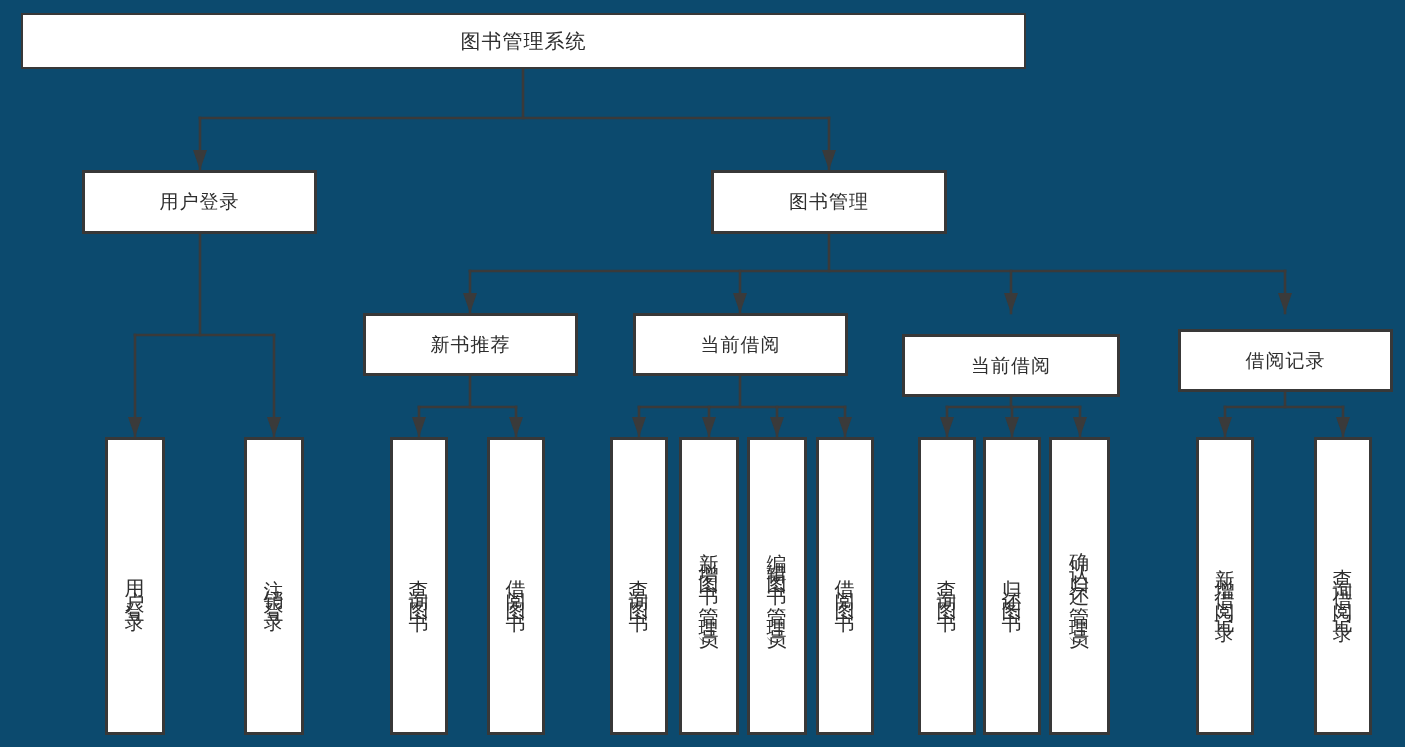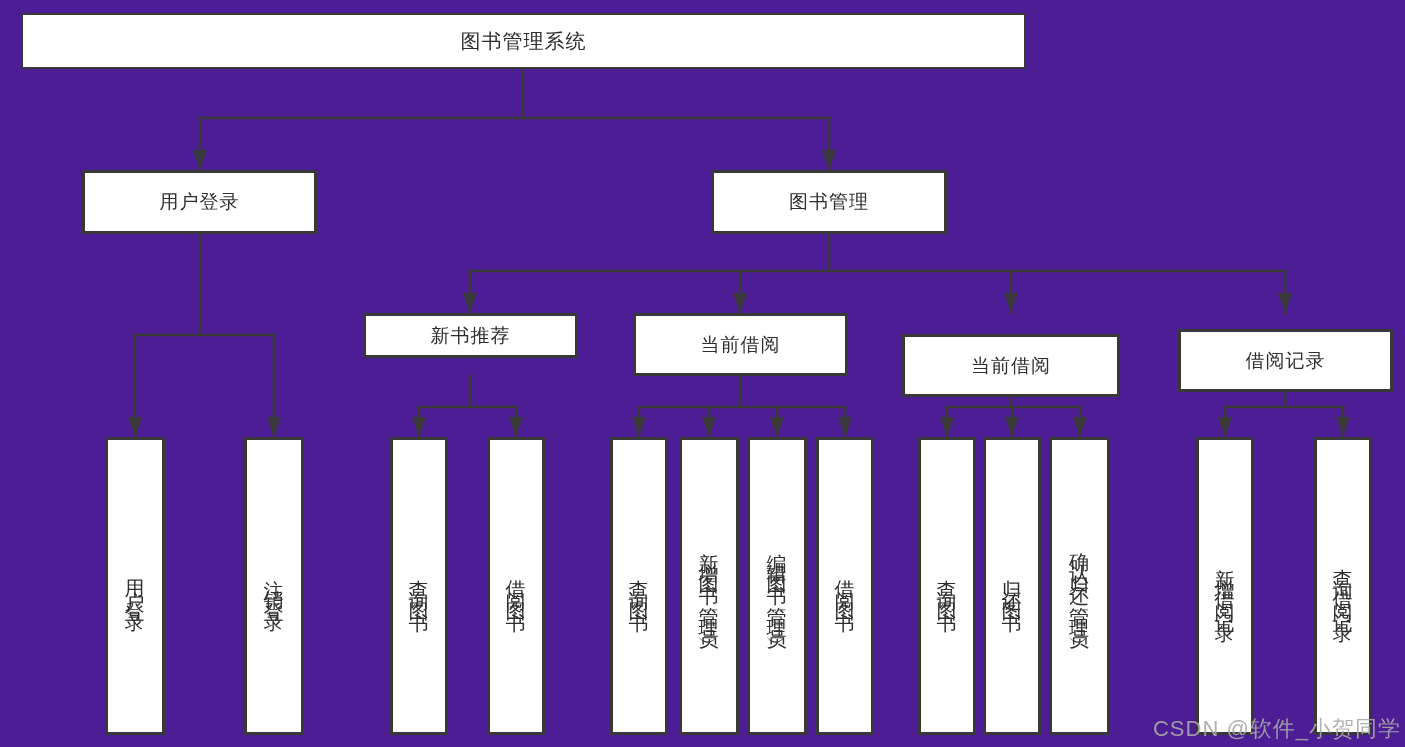--- a/index.html
+++ b/index.html
@@ -1,19 +1,19 @@
 <!DOCTYPE html>
 <html><head>
 <meta charset="utf-8">
 <style>
   html,body{margin:0;padding:0;background:#ffffff;}
   #canvas{
     position:relative;
     width:1405px;height:747px;
-    background:#4c1d95;
+    background:#0c4a6e;
     font-family:"Liberation Sans", sans-serif;
     overflow:hidden;
   }
   #connectors{position:absolute;left:0;top:0;width:1405px;height:747px;}
   #connectors line{stroke:#3a3a3a;stroke-width:2.6;stroke-linecap:square;}
   .hbox{
     position:absolute;
     box-sizing:border-box;
     background:#ffffff;
     border:3px solid #383838;
@@ -113,21 +113,21 @@
       <line x1="1225" y1="407" x2="1225" y2="437" marker-end="url(#arw)"></line>
       <line x1="1343" y1="407" x2="1343" y2="437" marker-end="url(#arw)"></line>
     </g>
   </svg>
 
   <div class="hbox root" style="left:21px;top:13px;width:1005px;height:56px;">图书管理系统</div>
 
   <div class="hbox" style="left:82px;top:170px;width:235px;height:64px;">用户登录</div>
   <div class="hbox" style="left:711px;top:170px;width:236px;height:64px;">图书管理</div>
 
-  <div class="hbox" style="left:363px;top:313px;width:215px;height:45px;">新书推荐</div>
+  <div class="hbox" style="left:363px;top:313px;width:215px;height:63px;">新书推荐</div>
   <div class="hbox" style="left:633px;top:313px;width:215px;height:63px;">当前借阅</div>
   <div class="hbox" style="left:902px;top:313px;width:218px;height:63px;margin-top:21px;">当前借阅</div>
   <div class="hbox" style="left:1178px;top:313px;width:215px;height:63px;margin-top:16px;">借阅记录</div>
 
   <div class="vbox" style="left:105px;top:437px;width:60px;height:298px;">
     <span>用户登录</span>
   </div>
   <div class="vbox" style="left:244px;top:437px;width:60px;height:298px;">
     <span>注销登录</span>
   </div>
@@ -162,15 +162,14 @@
     <span>确认归还（管理员）</span>
   </div>
 
   <div class="vbox" style="left:1196px;top:437px;width:58px;height:298px;">
     <span>新增借阅记录</span>
   </div>
   <div class="vbox" style="left:1314px;top:437px;width:58px;height:298px;">
     <span>查询借阅记录</span>
   </div>
 
-  <div id="watermark">CSDN @软件_小贺同学</div>
 
 </div>
 
 </body></html>

